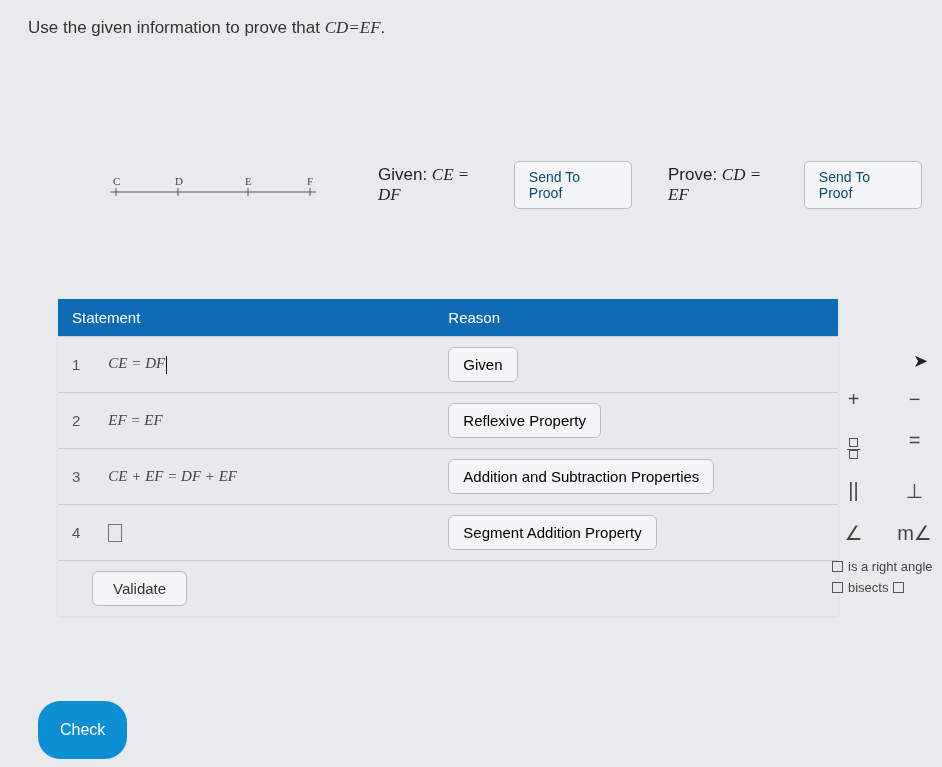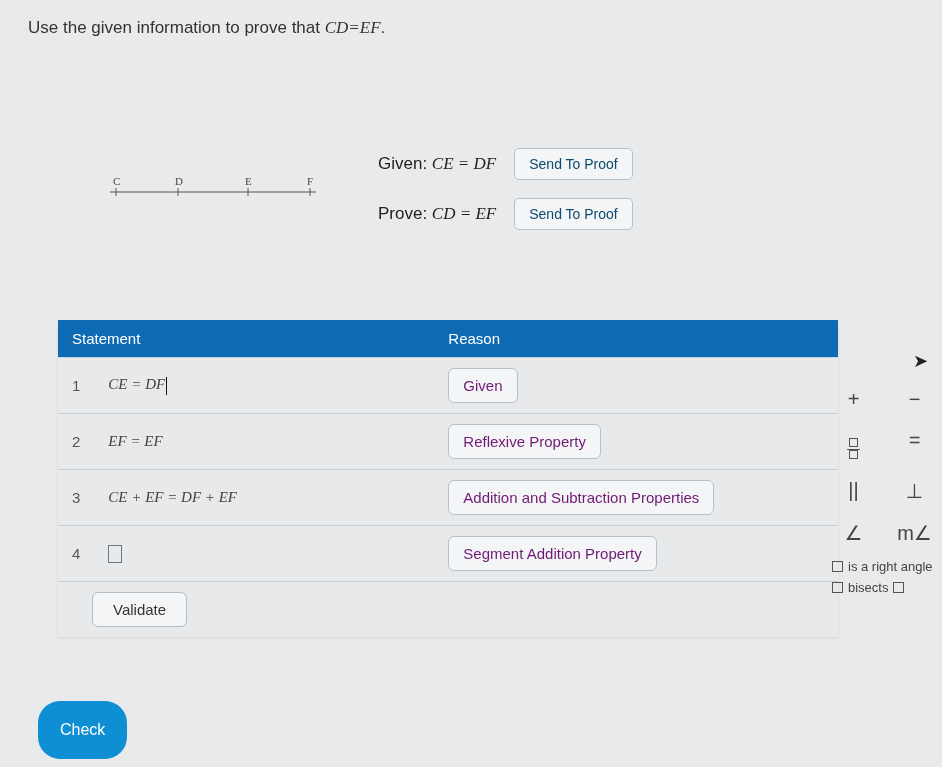--- a/index.html
+++ b/index.html
@@ -31,21 +31,21 @@
   .figure {
     margin-top: 26px;
     width: 210px;
   }
   .numline {
     stroke: #555; stroke-width: 1;
   }
   .tick { stroke:#555; stroke-width:1; }
   .ptlabel { font-size:11px; fill:#444; font-family: "Times New Roman", serif; }
   .gp {
-    display:flex; flex-direction:column; gap:18px;
+    display:flex; flex-direction:row; gap:36px;margin-top:13px;
   }
   .gp-row { display:flex; align-items:center; gap:18px; }
   .gp-label { font-size:17px; }
   .gp-label .mth { font-style: italic; font-family: "Times New Roman", serif; }
   .btn {
     display:inline-block;
     padding:7px 14px;
     background:#f4f5f6;
     border:1px solid #b8c0c7;
     border-radius:5px;
@@ -86,21 +86,21 @@
   .proof-table td.num { width:28px; color:#555; }
   .proof-table td.stmt { width:340px; font-family:"Times New Roman", serif; font-style:italic; }
   .cursor { display:inline-block; width:1px; height:18px; background:#111; vertical-align:middle; margin-left:1px; }
   .reason-chip {
     display:inline-block;
     padding:8px 14px;
     background:#f4f5f6;
     border:1px solid #b8c0c7;
     border-radius:6px;
     font-size:15px;
-    color:#701a75;
+    color:#000000;
   }
   .placeholder {
     display:inline-block;
     width:14px; height:18px;
     border:1.5px solid #6c7680;
     vertical-align:middle;
   }
   .validate-row td {
     background:#e7e9eb;
     border-top:1px solid #c9ced3;

